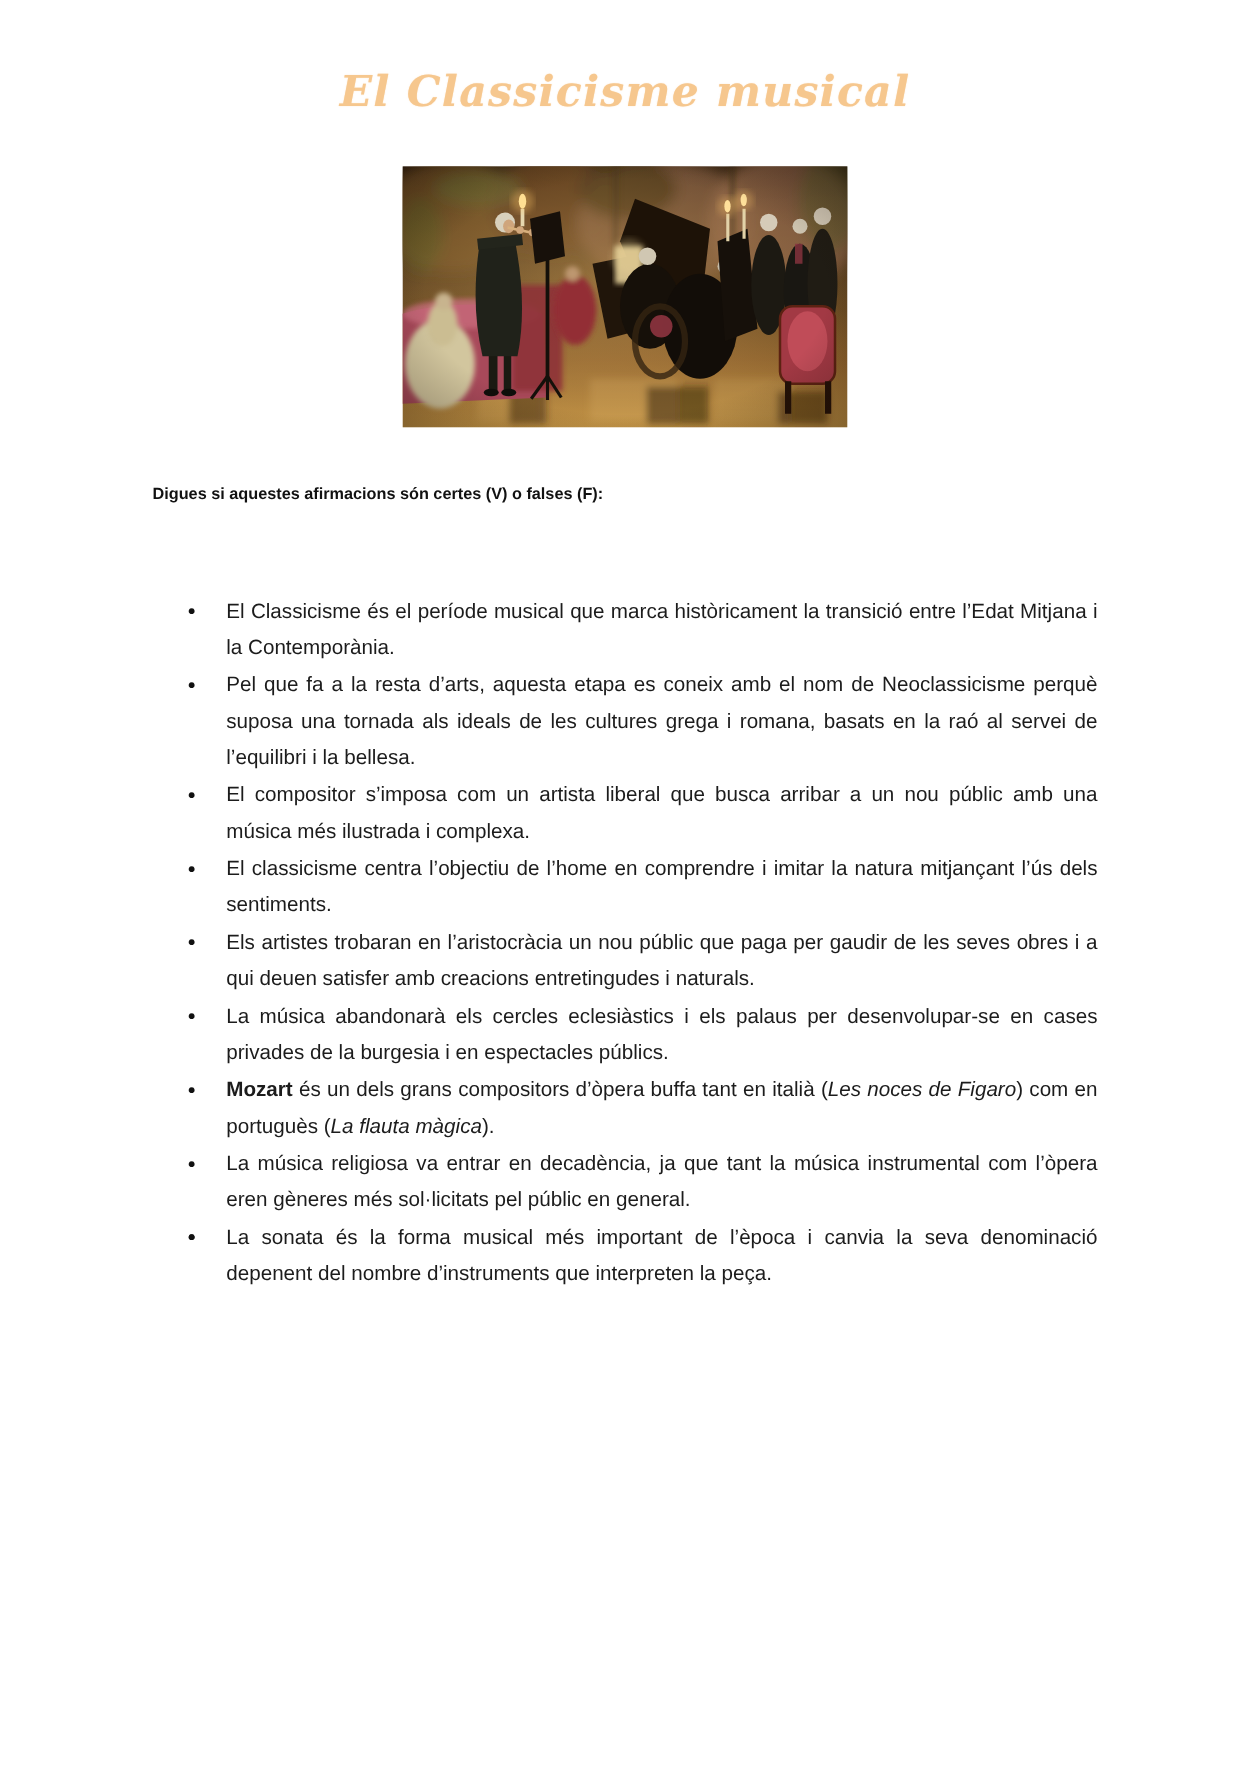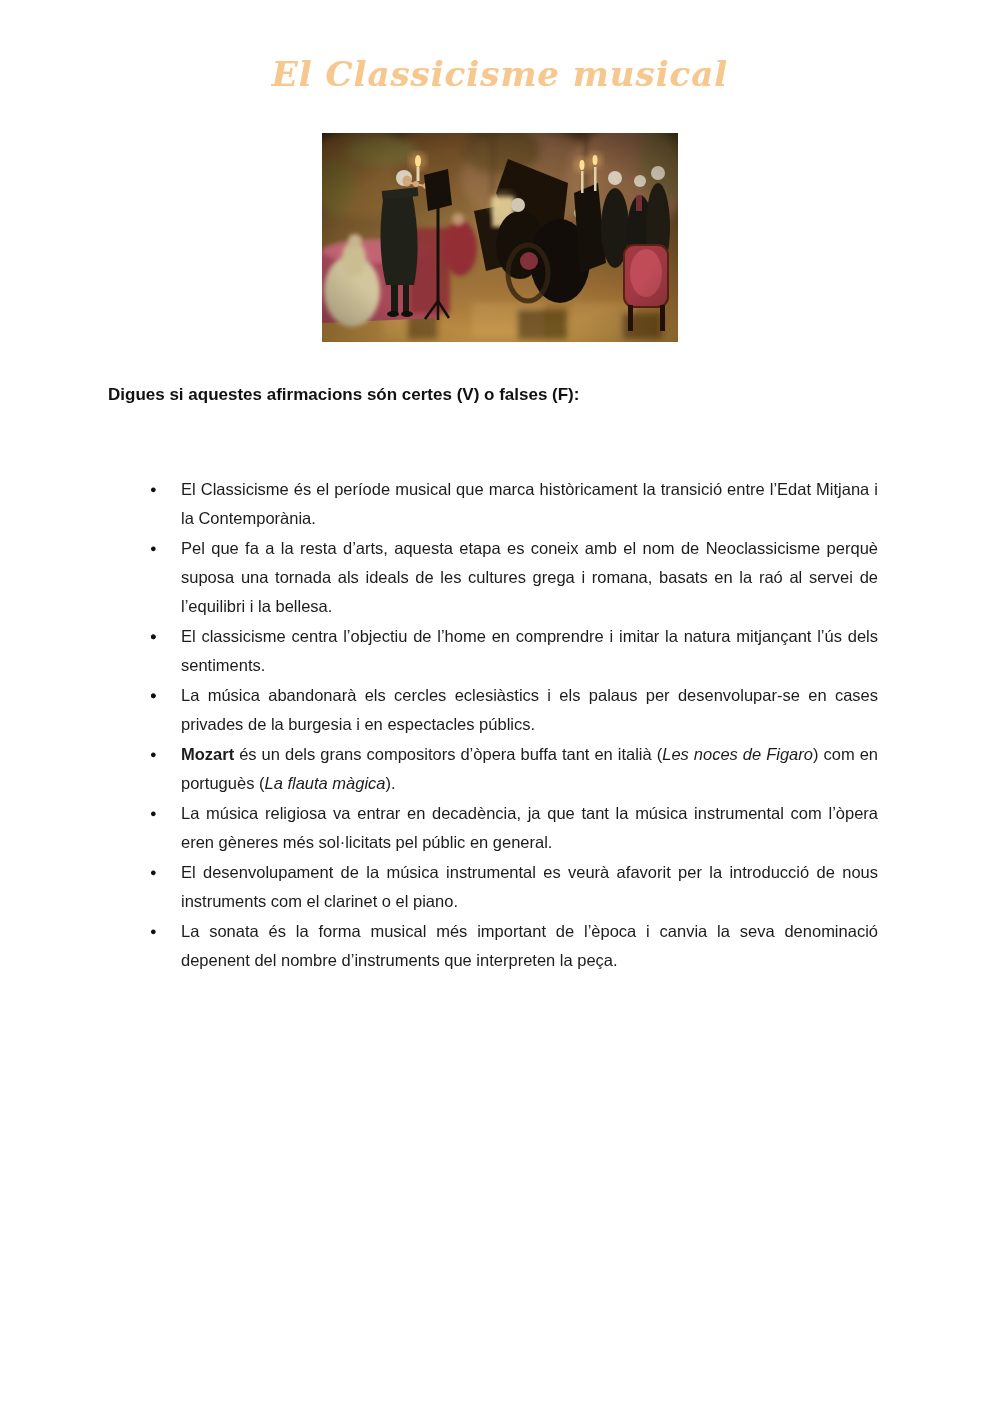--- a/index.html
+++ b/index.html
@@ -9,22 +9,22 @@
   }
   .title{
     position:absolute;top:54px;left:0;width:1000px;text-align:center;
     font-family:"DejaVu Serif",serif;font-style:italic;font-weight:bold;
     font-size:34px;letter-spacing:1px;margin:0;
     text-shadow:0 0 1px rgba(248,201,146,.6);
   }
   .painting{position:absolute;top:133px;left:322px;width:356px;height:209px;}
   .painting svg{display:block;width:356px;height:209px;}
   .heading{
-    position:absolute;left:108px;width:756px;margin:0;
-    font-weight:bold;font-size:17px;line-height:22px;color:#111;
+    position:absolute;left:122px;width:756px;margin:0;
+    font-weight:bold;font-size:13px;line-height:22px;color:#111;
   }
   .s1{top:384px;}
   .s2{top:1136px;}
   .bullets{
     position:absolute;top:475px;left:122px;width:756px;
     margin:0;padding:0;list-style:none;
   }
   .bullets li{
     position:relative;padding-left:59px;margin:0 0 1px 0;
     font-size:16.5px;line-height:29px;text-align:justify;
@@ -212,27 +212,27 @@
 
       <rect x="0" y="0" width="356" height="209" fill="url(#vig)"></rect>
     </svg>
   </div>
 
   <p class="heading s1">Digues si aquestes afirmacions són certes (V) o falses (F):</p>
 
   <ul class="bullets" id="bullets">
       <li><span class="dot">●</span><span><span>El Classicisme és el període musical que marca històricament la transició entre l’Edat Mitjana i la Contemporània.</span></span></li>
       <li><span class="dot">●</span><span><span>Pel que fa a la resta d’arts, aquesta etapa es coneix amb el nom de Neoclassicisme perquè suposa una tornada als ideals de les cultures grega i romana, basats en la raó al servei de l’equilibri i la bellesa.</span></span></li>
-      <li><span class="dot">●</span></li>
+      <li><span class="dot">●</span><span><span>El compositor s’imposa com un artista liberal que busca arribar a un nou públic amb una música més ilustrada i complexa.</span></span></li>
       <li><span class="dot">●</span><span><span>El classicisme centra l’objectiu de l’home en comprendre i imitar la natura mitjançant l’ús dels sentiments.</span></span></li>
-      <li><span class="dot">●</span></li>
+      <li><span class="dot">●</span><span><span>Els artistes trobaran en l’aristocràcia un nou públic que paga per gaudir de les seves obres i a qui deuen satisfer amb creacions entretingudes i naturals.</span></span></li>
       <li><span class="dot">●</span><span><span>La música abandonarà els cercles eclesiàstics i els palaus per desenvolupar-se en cases privades de la burgesia i en espectacles públics.</span></span></li>
       <li><span class="dot">●</span><span><span style="font-weight: bold;">Mozart</span><span> és un dels grans compositors d’òpera buffa tant en italià (</span><span style="font-style: italic;">Les noces de Figaro</span><span>) com en portuguès (</span><span style="font-style: italic;">La flauta màgica</span><span>).</span></span></li>
       <li><span class="dot">●</span><span><span>La música religiosa va entrar en decadència, ja que tant la música instrumental com l’òpera eren gèneres més sol·licitats pel públic en general.</span></span></li>
-      <li><span class="dot">●</span><span><span>El desenvolupament de la música instrumental es veurà afavorit per la introducció de nous instruments com el clarinet o el piano.</span></span></li>
+      <li><span class="dot">●</span></li>
       <li><span class="dot">●</span><span><span>La sonata és la forma musical més important de l’època i canvia la seva denominació depenent del nombre d’instruments que interpreten la peça.</span></span></li>
     </ul>
 
 
 
   <div class="cutoff"></div>
 
   <div class="footer">
     <div class="logo-grid" id="logoGrid">
         <div class="sq" style="background: rgb(82, 177, 83);">L</div>

